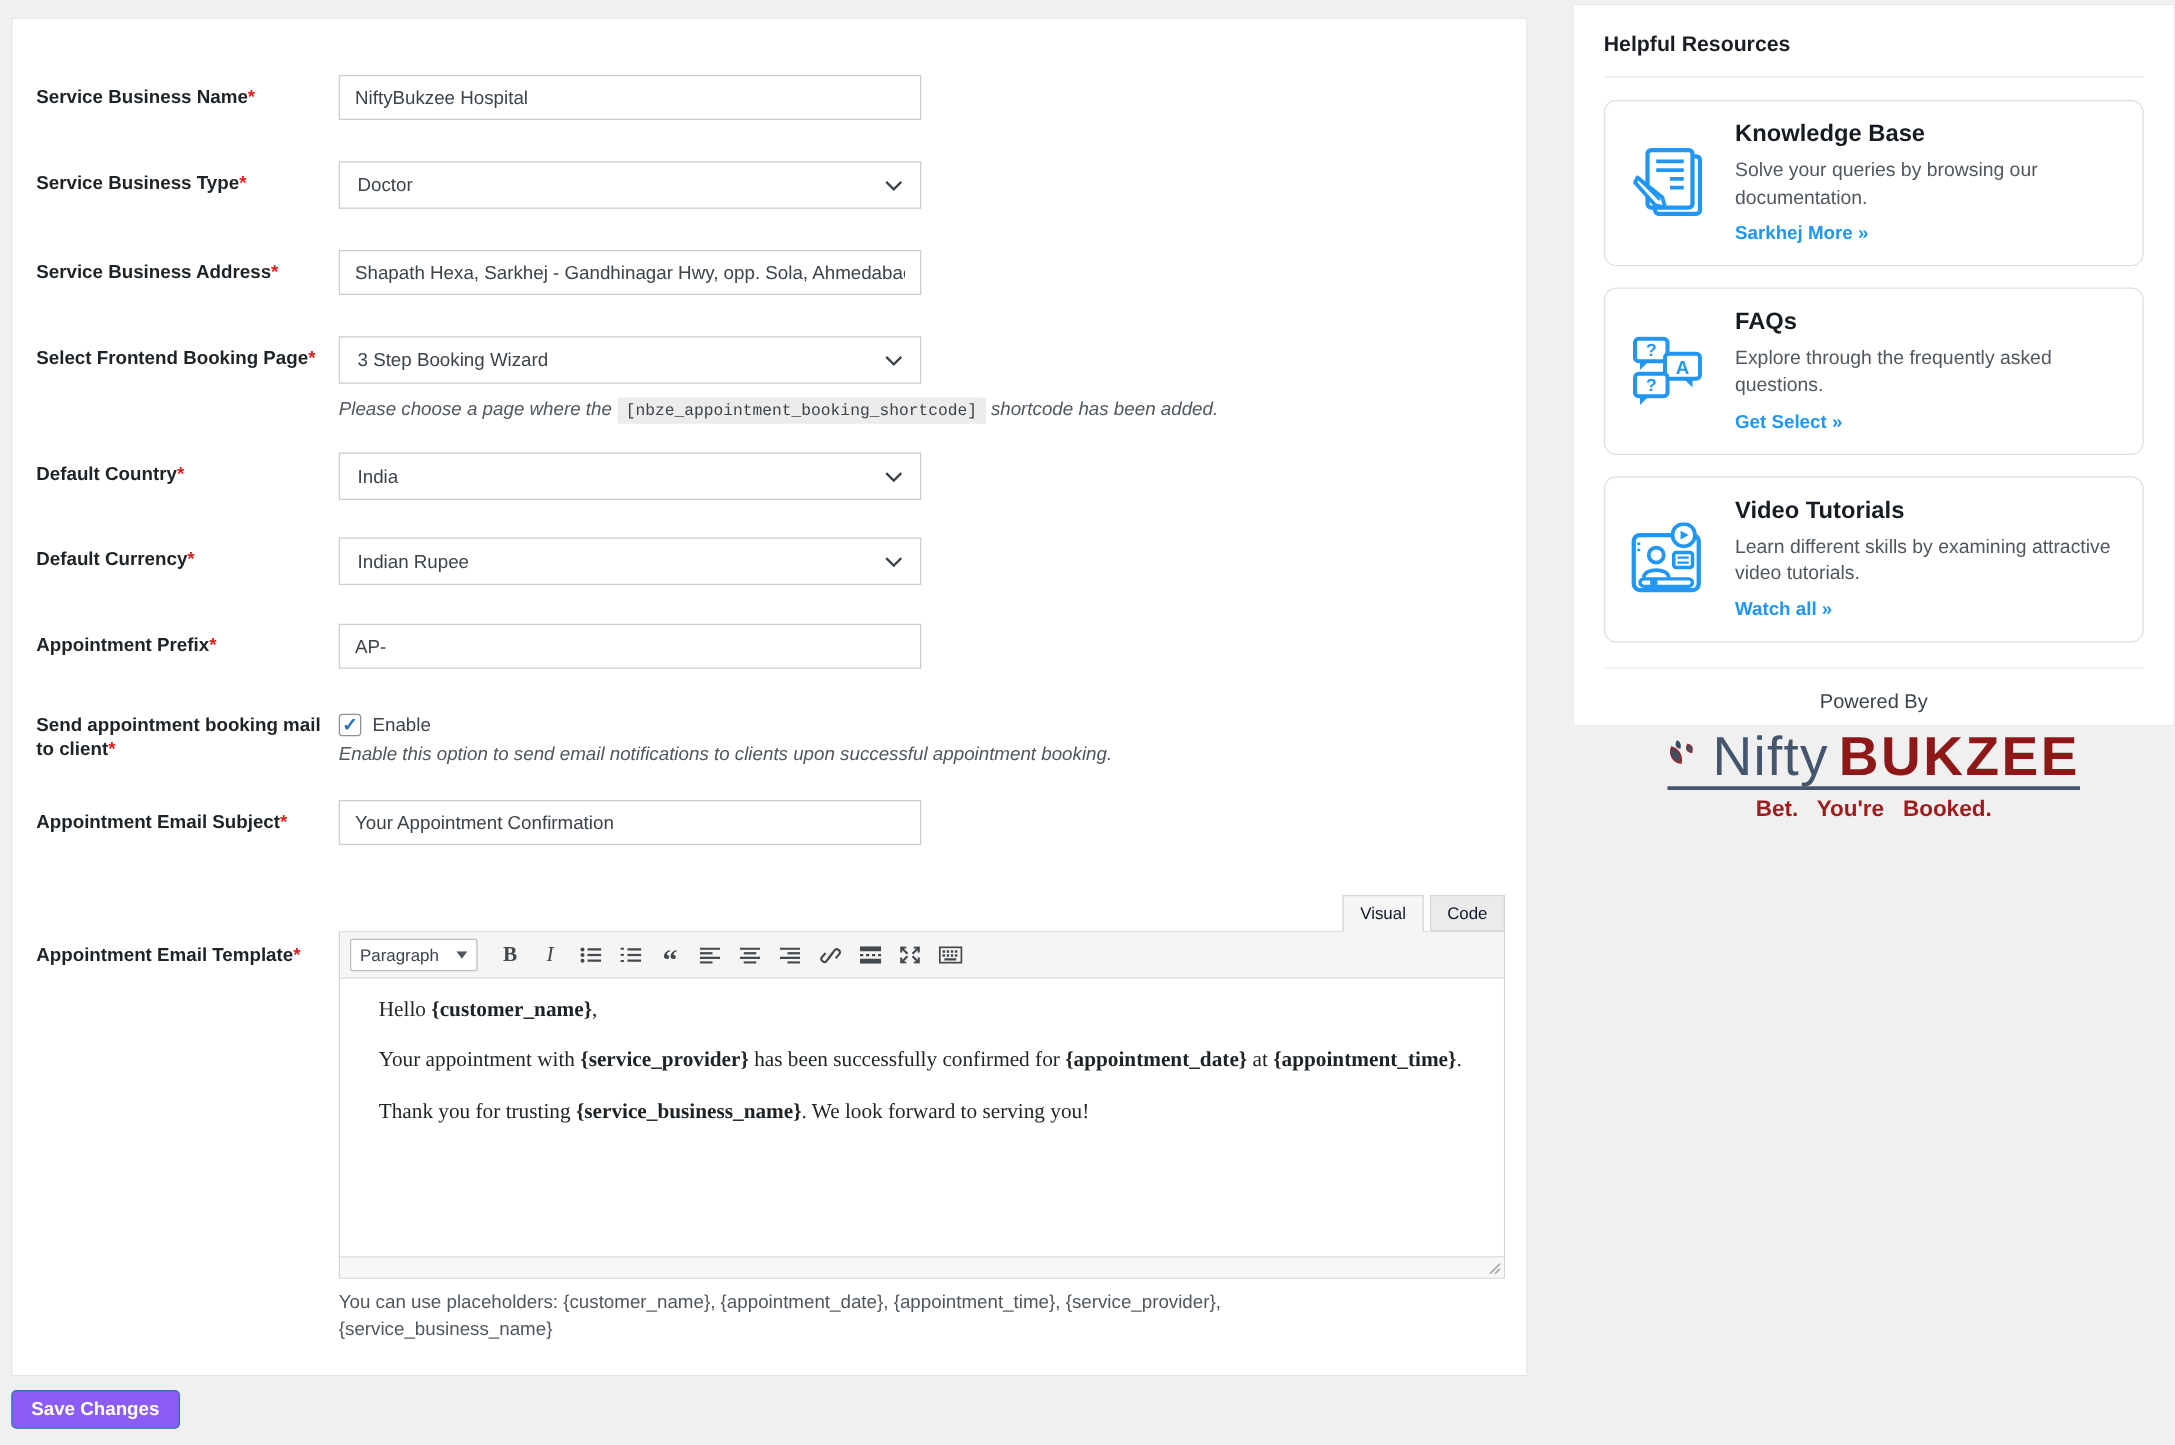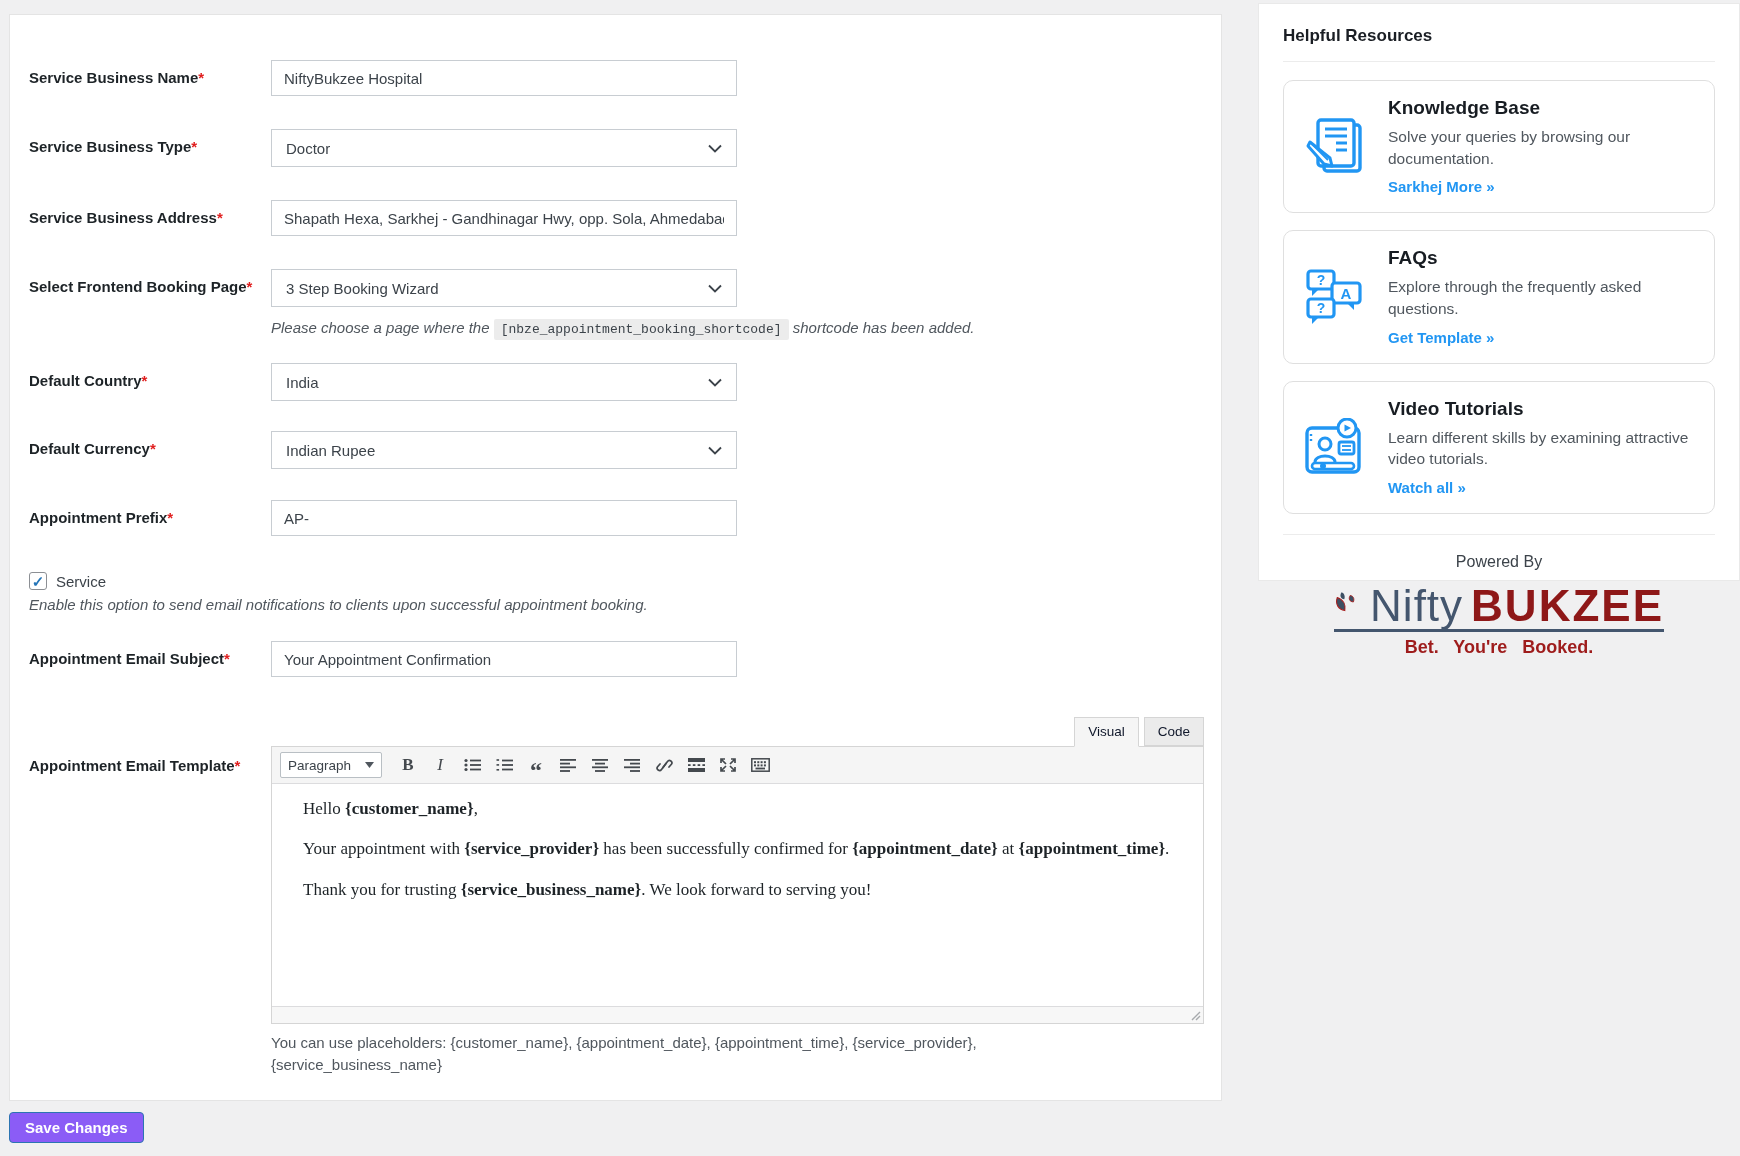--- a/index.html
+++ b/index.html
@@ -170,24 +170,27 @@
   <div class="form-row" style="margin-bottom:34px;">
     <div class="form-label">
       <span>Appointment Prefix</span><span class="req">*</span>
     </div>
     <div class="form-field">
       <input class="text-input" type="text" value="AP-" style="">
     </div>
   </div>
 
   <div class="form-row" style="margin-bottom:28px;">
+    <div class="form-label" style="padding-top:3px;">
+      <span>Send appointment booking mail to client</span><span class="req">*</span>
+    </div>
     <div class="form-field">
       <div class="checkbox-line">
         <div class="checkbox checked" id="enable-checkbox"></div>
-        <span class="checkbox-label">Service</span>
+        <span class="checkbox-label">Enable</span>
       </div>
       <div class="help-italic help-under-check" style="margin-top:6px;">Enable this option to send email notifications to clients upon successful appointment booking.</div>
     </div>
   </div>
 
   <div class="form-row">
     <div class="form-label">
       <span>Appointment Email Subject</span><span class="req">*</span>
     </div>
     <div class="form-field">
@@ -353,21 +356,21 @@
         <path d="M50 34 L50 41 L43 34 Z" fill="#2196f3"></path>
         <text x="42" y="30" font-size="15" font-weight="bold" fill="#2196f3" text-anchor="middle" font-family="Liberation Sans, sans-serif">A</text>
         <rect x="4" y="30" width="26" height="18" rx="3" fill="#fff" stroke="#2196f3" stroke-width="3.2"></rect>
         <path d="M8 48 L8 55 L15 48 Z" fill="#2196f3"></path>
         <text x="17" y="44" font-size="14" font-weight="bold" fill="#2196f3" text-anchor="middle" font-family="Liberation Sans, sans-serif">?</text>
       </svg>
     </div>
     <div>
       <div class="res-title">FAQs</div>
       <div class="res-desc">Explore through the frequently asked questions.</div>
-      <a class="res-link">Get Template »</a>
+      <a class="res-link">Get Select »</a>
     </div>
   </div>
 
   <div class="res-card">
     <div class="res-icon">
       <svg width="64" height="58" viewBox="0 0 64 58">
         <rect x="4" y="10" width="52" height="44" rx="5" fill="#fff" stroke="#2196f3" stroke-width="3.4"></rect>
         <circle cx="22" cy="26" r="6" fill="none" stroke="#2196f3" stroke-width="3"></circle>
         <path d="M12 44 C12 36 32 36 32 44" fill="none" stroke="#2196f3" stroke-width="3"></path>
         <rect x="36" y="24" width="15" height="12" rx="2" fill="none" stroke="#2196f3" stroke-width="2.8"></rect>

